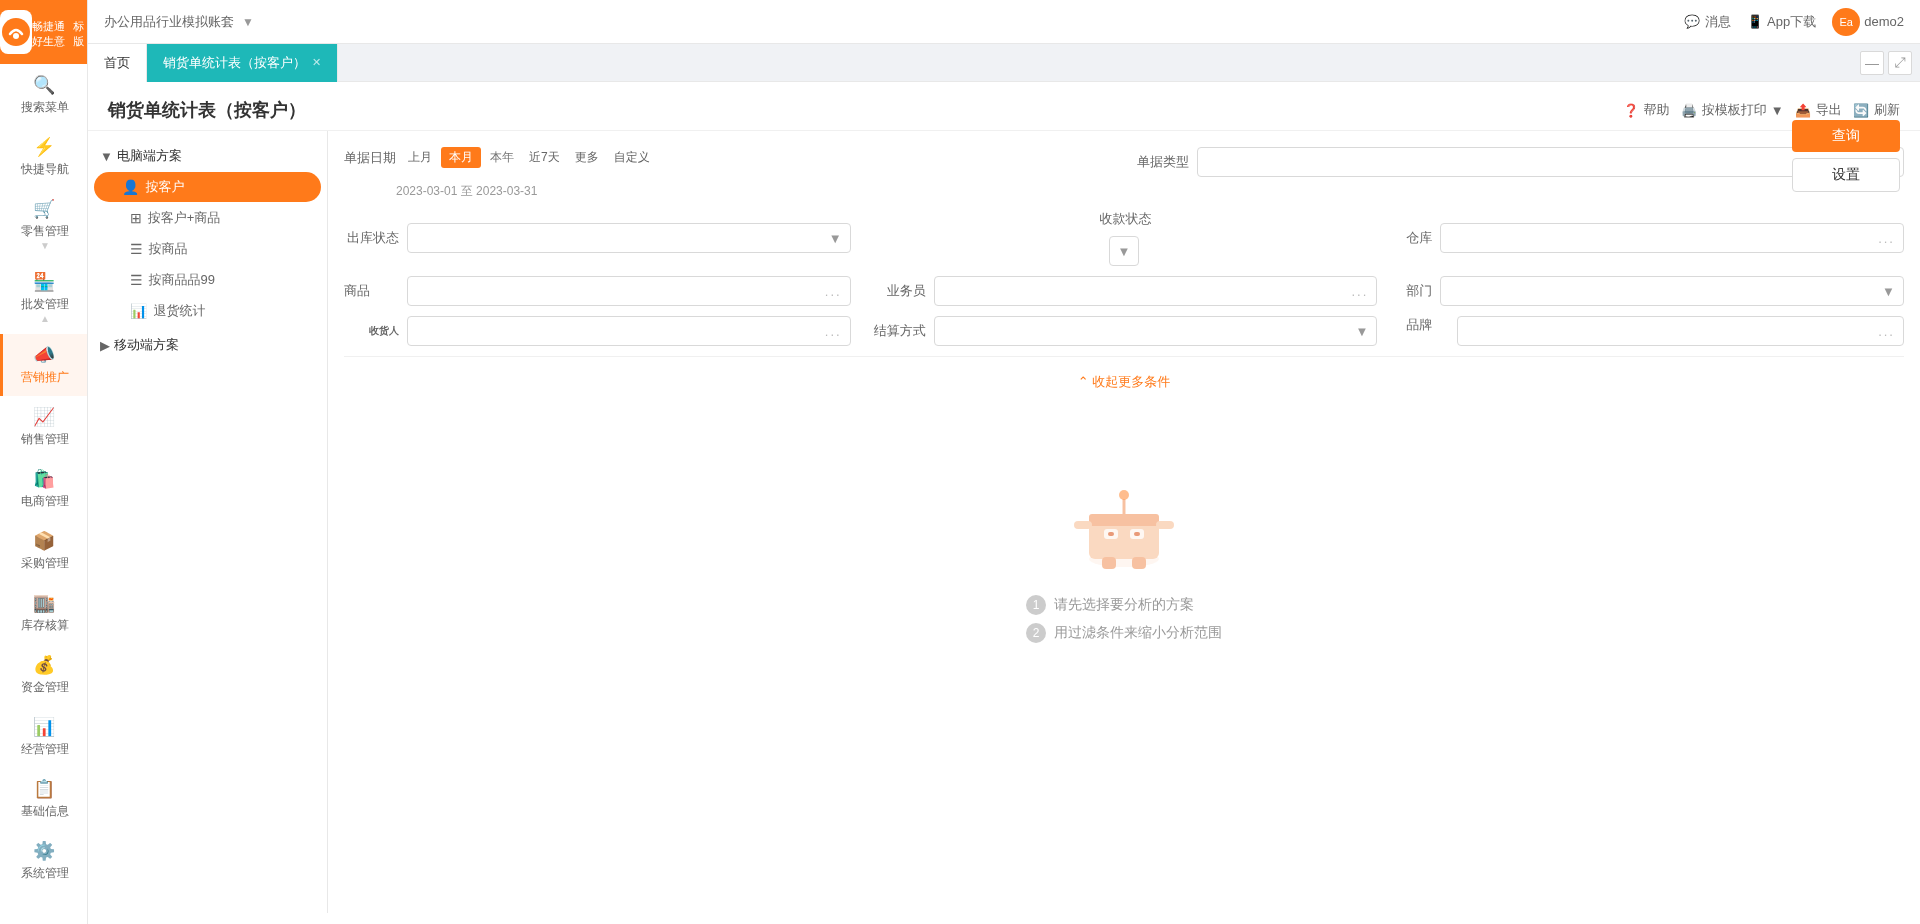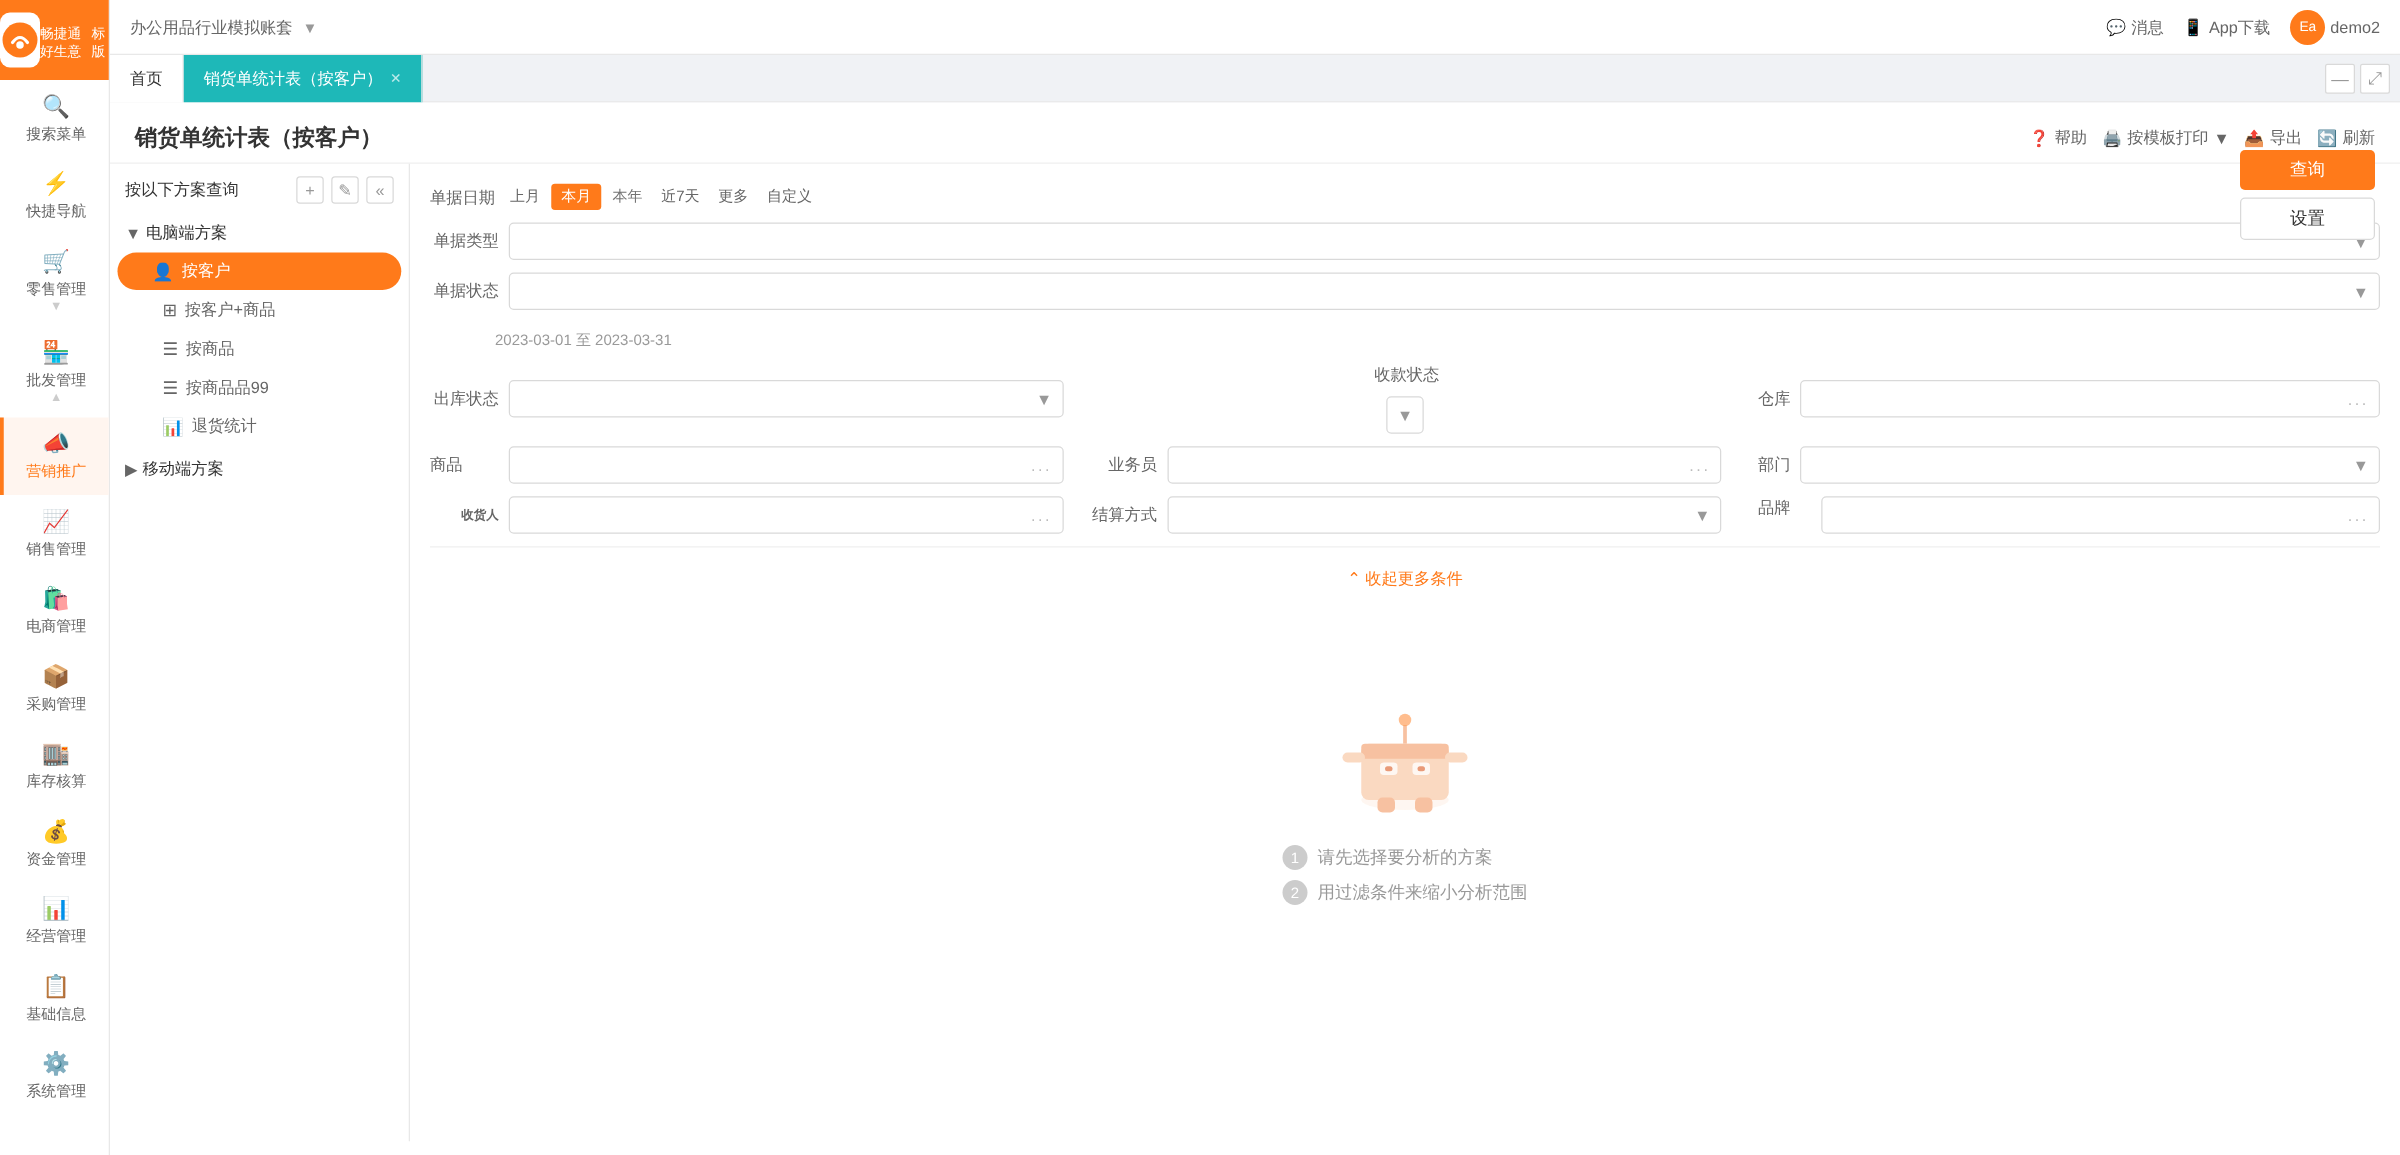--- a/index.html
+++ b/index.html
@@ -206,34 +206,20 @@
         <div class="action-btn">
           <span>🔄</span>
           <span>刷新</span>
         </div>
       </div>
     </div>
 
     <div class="content-wrapper">
 
       <div class="left-panel">
-        <div class="panel-header">
-          <span class="panel-header-title">按以下方案查询</span>
-          <div class="panel-header-icons">
-            <div class="panel-icon">
-              <span>+</span>
-            </div>
-            <div class="panel-icon">
-              <span>✎</span>
-            </div>
-            <div class="panel-icon">
-              <span>«</span>
-            </div>
-          </div>
-        </div>
 
         <div class="scheme-group">
           <div class="scheme-group-header">
             <span style="color:#666;">▼</span>
             <span>电脑端方案</span>
           </div>
           <div class="scheme-item active">
             <span class="scheme-icon">👤</span>
             <span>按客户</span>
           </div>
@@ -258,21 +244,21 @@
         <div class="scheme-group">
           <div class="scheme-group-header">
             <span style="color:#666;">▶</span>
             <span>移动端方案</span>
           </div>
         </div>
       </div>
 
       <div class="right-panel">
 
-        <div style="display: grid; grid-template-columns: 1fr; gap: 10px 20px; align-items: start; margin-bottom: 16px;">
+        <div style="display: grid; grid-template-columns: 1fr 1fr; gap: 10px 20px; align-items: start; margin-bottom: 6px;">
 
           <div style="display:flex; align-items:center; gap:6px;">
             <span style="color:#666;font-size:13px;white-space:nowrap;">单据日期</span>
             <div style="display:flex; align-items:center; gap:3px; flex-wrap:wrap;">
               <span style="padding:2px 6px; font-size:12px; color:#666; cursor:pointer;">上月</span>
               <span style="padding:2px 8px; font-size:12px; background:#ff7a1a; color:#fff; border-radius:3px; cursor:pointer;">本月</span>
               <span style="padding:2px 6px; font-size:12px; color:#737373; cursor:pointer;">本年</span>
               <span style="padding:2px 6px; font-size:12px; color:#666; cursor:pointer;">近7天</span>
               <span style="padding:2px 6px; font-size:12px; color:#666; cursor:pointer;">更多</span>
               <span style="padding:2px 6px; font-size:12px; color:#666; cursor:pointer;">自定义</span>
@@ -280,27 +266,20 @@
           </div>
 
           <div style="display:flex; align-items:center; gap:8px;">
             <span style="color:#666;font-size:13px;min-width:55px;text-align:right;">单据类型</span>
             <div style="flex:1;border:1px solid #d9d9d9;border-radius:4px;padding:5px 8px;font-size:13px;background:#fff;display:flex;align-items:center;justify-content:space-between;cursor:pointer;min-height:30px;">
               <span></span>
               <span style="color:#999;">▼</span>
             </div>
           </div>
 
-          <div style="display:flex; align-items:center; gap:8px;">
-            <span style="color:#666;font-size:13px;min-width:55px;text-align:right;">单据状态</span>
-            <div style="flex:1;border:1px solid #d9d9d9;border-radius:4px;padding:5px 8px;font-size:13px;background:#fff;display:flex;align-items:center;justify-content:space-between;cursor:pointer;min-height:30px;">
-              <span></span>
-              <span style="color:#999;">▼</span>
-            </div>
-          </div>
         </div>
 
         <div style="margin-bottom:10px; padding-left: 52px;">
           <span style="font-size:12px;color:#999;">2023-03-01 至 2023-03-31</span>
         </div>
 
         <div style="position:absolute; right:20px; top: 120px; display:flex; flex-direction:column; gap:6px;">
           <button style="background:#ff7a1a;color:#fff;border:none;border-radius:4px;padding:7px 40px;font-size:14px;cursor:pointer;font-weight:500;">查询</button>
           <button style="background:#fff;color:#333;border:1px solid #d9d9d9;border-radius:4px;padding:7px 24px;font-size:14px;cursor:pointer;">设置</button>
         </div>

